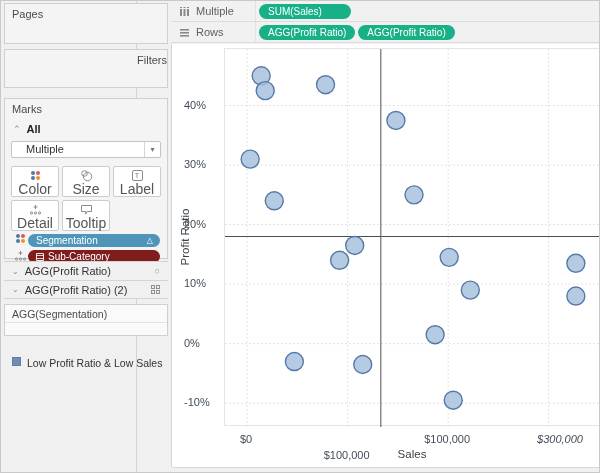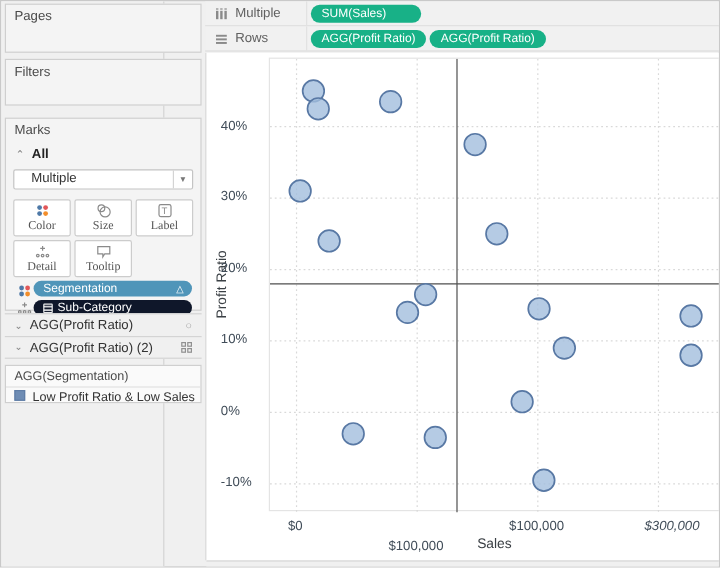--- a/index.html
+++ b/index.html
@@ -4,59 +4,59 @@
 <style>
   html,body{margin:0;padding:0;background:#e9e9e9;}
   *{box-sizing:border-box;font-family:"Liberation Sans",sans-serif;}
   .app{position:relative;width:600px;height:473px;background:#f0f0f0;border:1px solid #c9c9c9;overflow:hidden;}
 
   
   .sidebar{position:absolute;left:0;top:0;width:136px;height:473px;background:#f0f0f0;border-right:1px solid #d4d4d4;}
   .card{position:absolute;left:3px;width:164px;background:#f4f4f4;border:1px solid #cfcfcf;}
   .card-label{font-size:11px;color:#4a4a4a;padding:4px 0 0 7px;}
   .pages-card{top:2px;height:41px;}
-  .filters-card{top:48px;height:39px;}
+  .filters-card{top:48px;height:39px;text-align:right;}
   .marks-card{top:97px;height:161px;}
 
   .all-row{display:flex;align-items:center;gap:6px;margin:8px 7px 0 8px;font-size:11px;color:#222;}
   .all-row .chev{color:#8a8a8a;font-size:9px;}
   .all-row b{font-weight:bold;}
 
   .dropdown{position:relative;margin:6px 6px 8px 6px;height:17px;background:#fff;border:1px solid #c4c4c4;border-radius:2px;
     font-size:11px;color:#333;line-height:15px;padding-left:14px;}
   .dropdown .dd-arrow{position:absolute;right:0;top:0;width:16px;height:15px;border-left:1px solid #d4d4d4;
     color:#777;font-size:8px;text-align:center;line-height:15px;}
 
   .marks-buttons{display:flex;flex-wrap:wrap;gap:3px;margin:4px 6px 0 6px;width:152px;}
   .mark-btn{width:48px;height:31px;background:#fff;border:1px solid #ccc;border-radius:2px;
     display:flex;flex-direction:column;align-items:center;justify-content:flex-end;padding-bottom:1px;}
   .mark-btn .btn-ic{height:15px;display:flex;align-items:center;justify-content:center;}
-  .mark-btn .btn-lb{font-size:10px;color:#555;line-height:12px;font-family:Liberation Serif, serif;}
-
-  .pill-row{display:flex;align-items:flex-end;margin:3px 7px 0 7px;height:13px;}
+  .mark-btn .btn-lb{font-size:14px;color:#555;line-height:12px;}
+
+  .pill-row{display:flex;align-items:flex-start;margin:3px 7px 0 7px;height:13px;}
   .pill-row .row-ic{width:16px;display:flex;justify-content:center;}
   .pill{flex:1;height:13px;border-radius:7px;color:#fff;font-size:10px;line-height:13px;
     padding:0 8px;position:relative;white-space:nowrap;overflow:hidden;display:flex;align-items:center;gap:4px;}
   .pill .pill-right{position:absolute;right:7px;top:0;font-size:8px;line-height:13px;color:#fff;}
   .ic-field{display:inline-block;width:8px;height:8px;border:1px solid rgba(255,255,255,.9);border-radius:1px;
     background:repeating-linear-gradient(180deg,transparent 0 1px,rgba(255,255,255,.8) 1px 2px,transparent 2px 3px);}
 
   .agg-row{position:absolute;left:3px;width:164px;height:19px;background:#f0f0f0;border-top:1px solid #d4d4d4;
     display:flex;align-items:center;font-size:11px;color:#333;}
   .agg-row .chev{color:#8a8a8a;font-size:8px;margin:0 6px 0 8px;}
   .agg-row .agg-right{margin-left:auto;margin-right:8px;display:flex;align-items:center;}
   .agg1{top:260px;}
   .agg2{top:279px;border-bottom:1px solid #d4d4d4;}
   .ic-circle{color:#9a9a9a;font-size:9px;line-height:9px;}
   .ic-shape{display:grid;grid-template-columns:4px 4px;grid-gap:1px;}
   .ic-shape i{width:4px;height:4px;border:1px solid #909090;background:transparent;}
 
   .legend-card{top:303px;height:32px;background:#fafafa;}
   .legend-title{font-size:10.5px;color:#4a4a4a;padding:3px 0 2px 7px;border-bottom:1px solid #e2e2e2;}
-  .legend-item{display:flex;gap:6px;padding:2px 0 0 7px;font-size:10.5px;color:#333;}
+  .legend-item{display:flex;gap:6px;padding:2px 0 0 7px;font-size:10.5px;color:#333;margin-top:32px;}
   .legend-swatch{width:9px;height:9px;border:1px solid #5f7da6;}
 
   
   .shelf{position:absolute;left:170px;width:430px;height:21px;background:#f1f1f1;border-bottom:1px solid #dcdcdc;}
   .shelf-columns{top:0;}
   .shelf-rows{top:21px;}
   .shelf-head{position:absolute;left:0;top:0;width:85px;height:100%;display:flex;align-items:center;gap:6px;padding-left:8px;
     border-right:1px solid #e2e2e2;}
   .shelf-head .shelf-lb{font-size:11px;color:#606060;}
   .shelf-pills{position:absolute;left:88px;top:3px;display:flex;gap:3px;}
@@ -169,21 +169,21 @@
           <div class="pill-row">
             <span class="row-ic">
               <svg width="13" height="12" viewBox="0 0 13 12">
                 <line x1="6.5" y1="1" x2="6.5" y2="5" stroke="#8a8a8a"></line>
                 <line x1="4.5" y1="3" x2="8.5" y2="3" stroke="#8a8a8a"></line>
                 <circle cx="2.5" cy="9" r="1.1" fill="none" stroke="#8a8a8a"></circle>
                 <circle cx="6.5" cy="9" r="1.1" fill="none" stroke="#8a8a8a"></circle>
                 <circle cx="10.5" cy="9" r="1.1" fill="none" stroke="#8a8a8a"></circle>
               </svg>
             </span>
-            <span class="pill" style="background:#0f172a">
+            <span class="pill" style="background:#7f1d1d">
               <span class="ic-field"></span>
               <span>Sub-Category</span>
             </span>
           </div>
         </div>
     </div>
 
     <div id="agg-rows">
         <div class="agg-row agg1">
           <span class="chev">⌄</span>

